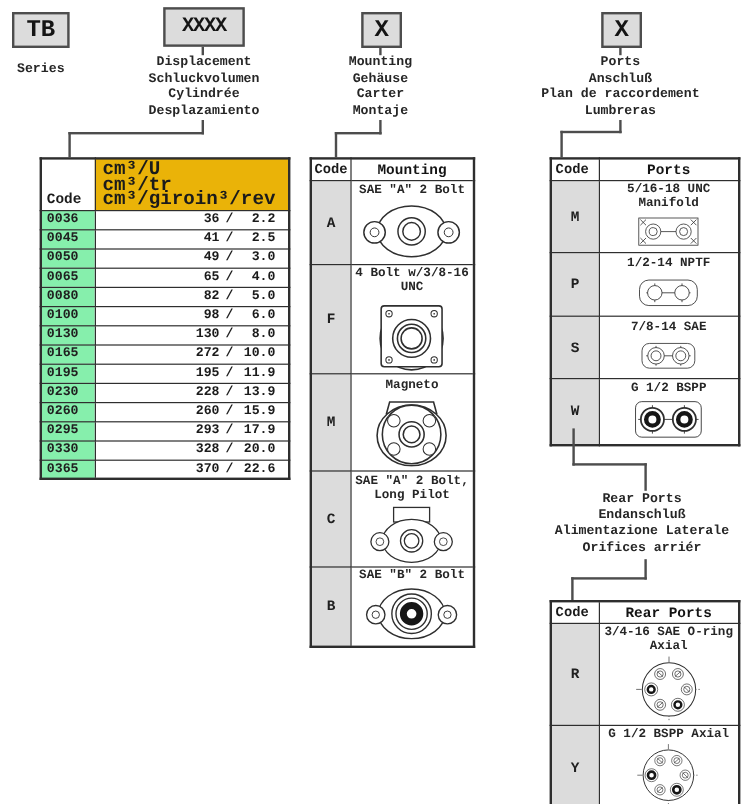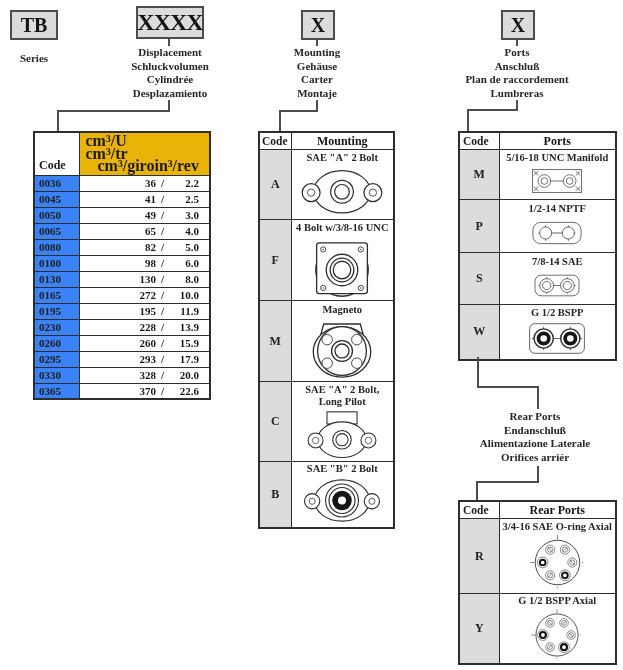--- a/index.html
+++ b/index.html
@@ -1,59 +1,59 @@
 <!DOCTYPE html>
 <html><head>
 <meta charset="utf-8">
 <style>
   * { margin:0; padding:0; box-sizing:border-box; }
   body { background:#fff; }
   #canvas {
     position:relative; width:623px; height:670px; background:#ffffff;
-    font-family:Liberation Serif, serif; font-weight:bold; color:#1b1b1b;
+    font-family:Liberation Mono, monospace; font-weight:bold; color:#1b1b1b;
     overflow:hidden;
   }
   .code-box {
     position:absolute; background:#dcdcdc; border:2px solid #4d4d4d;
     display:flex; align-items:center; justify-content:center; color:#141414;
   }
   .lbl { position:absolute; text-align:center; font-size:11px; line-height:13.5px; color:#262626; }
   .vline, .hline { position:absolute; background:#4d4d4d; }
   .vline { width:2px; } .hline { height:2px; }
   table { border-collapse:collapse; table-layout:fixed; background:#fff; }
   table, td, th { border:1px solid #2e2e2e; }
   table { border:2px solid #2e2e2e; }
   .tbl { position:absolute; }
-  .code-cell { background:#3b82f6; font-size:11px; padding:0 0 0 4px; text-align:left; color:#202020; }
+  .code-cell { background:#86efac; font-size:11px; padding:0 0 0 4px; text-align:left; color:#202020; }
   .letter-cell { background:#dcdcdc; font-size:12px; text-align:center; color:#202020; }
   .hdr-cell { background:#fff; font-size:12px; text-align:center; vertical-align:middle; color:#141414; }
   .code-hdr { background:#fff; font-size:12px; text-align:left; vertical-align:bottom; padding:2px 2px 2px 4px; }
   .units-cell { background:#eab308; font-size:16px; line-height:12.5px; padding:2px 10px 2px 6px; vertical-align:top; }
-  .units-row { display:flex; justify-content:center;margin-left:12px; }
+  .units-row { display:flex; justify-content:center; }
   .val-cell { background:#fff; font-size:11px; }
   .val-wrap { display:flex; justify-content:flex-end; align-items:center; padding-right:10px; }
   .metric { width:42px; text-align:right; }
   .slash { margin:0 5px; }
   .imperial { width:30px; text-align:right; }
   .img-cell { background:#fff; text-align:center; vertical-align:middle; padding:1px 2px; }
   .img-label { font-size:10.5px; line-height:12px; color:#262626; }
   svg { display:block; margin:1px auto 0; }
   .ln { stroke:#2f2f2f; stroke-width:1.5; fill:none; }
   .lnt { stroke:#2f2f2f; stroke-width:1; fill:none; }
   .wh { fill:#ffffff; }
 </style>
 </head>
 <body>
 
 <div id="canvas">
 
   <div class="code-box" style="left:10px;top:10px;width:48px;height:30px;font-size:20px;">TB</div>
   <div class="lbl" style="left:6px;top:52px;width:56px;">Series</div>
 
-  <div class="code-box" style="left:136px;top:6px;width:68px;height:33px;font-size:24px;letter-spacing:-1px;">XXXX</div>
+  <div class="code-box" style="left:136px;top:6px;width:68px;height:33px;font-size:17px;letter-spacing:-1px;">XXXX</div>
   <div class="vline" style="left:168px;top:39px;height:7px;"></div>
   <div class="lbl" style="left:90px;top:46px;width:160px;">
     <div>Displacement</div>
     <div>Schluckvolumen</div>
     <div>Cylindrée</div>
     <div>Desplazamiento</div>
   </div>
 
   <div class="code-box" style="left:301px;top:10px;width:34px;height:30px;font-size:20px;">X</div>
   <div class="vline" style="left:316px;top:40px;height:6px;"></div>

